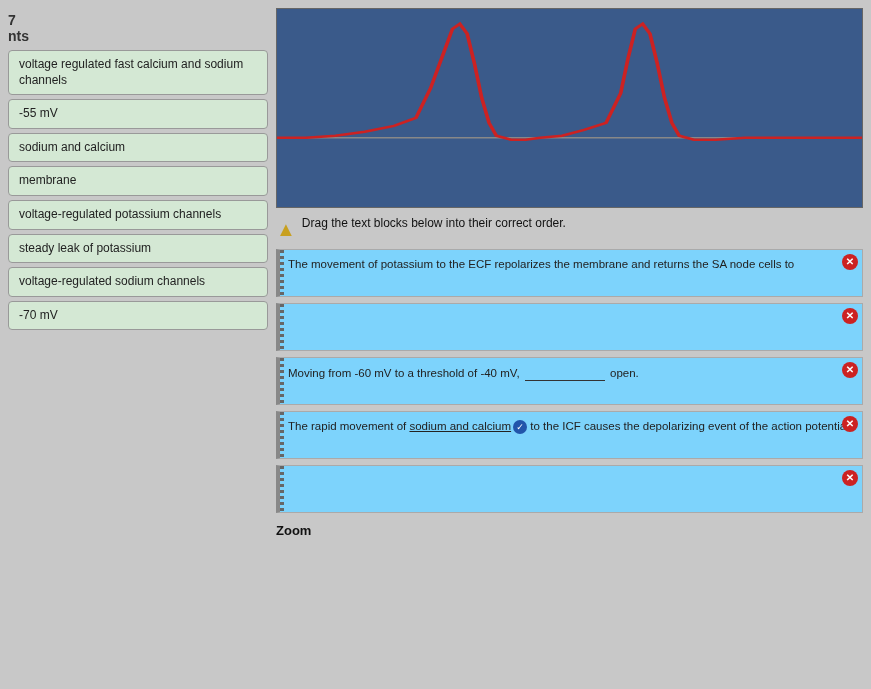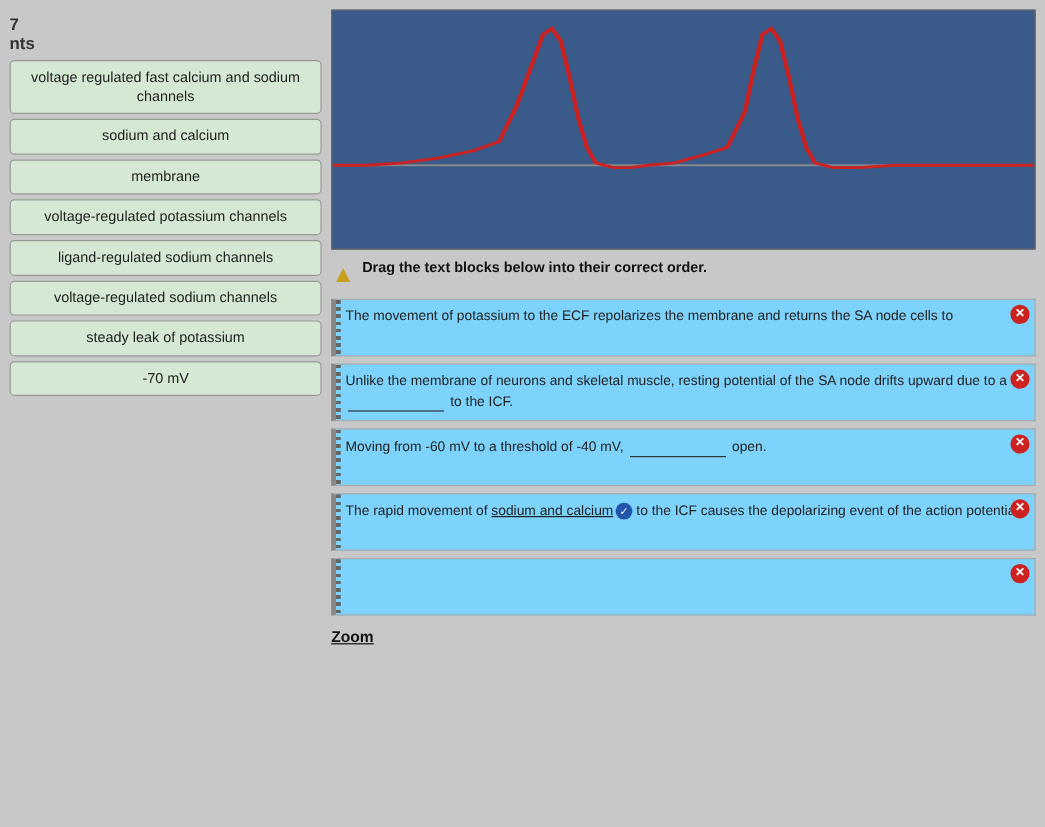--- a/index.html
+++ b/index.html
@@ -35,21 +35,21 @@
       font-weight: bold;
       color: #333;
       margin-bottom: 2px;
     }
 
     .drag-item {
       background: #d4e8d4;
       border: 1px solid #999;
       border-radius: 4px;
       padding: 6px 10px;
-      text-align: center;
+      text-align: left;
       cursor: grab;
       font-size: 12px;
       color: #222;
       line-height: 1.3;
     }
 
     
     .right-panel {
       flex: 1;
       display: flex;
@@ -81,21 +81,21 @@
 
     .arrow-icon {
       font-size: 20px;
       color: #c8a020;
       margin-top: 2px;
       flex-shrink: 0;
     }
 
     .instruction-text {
       font-size: 12px;
-      font-weight: bold;
+      font-weight: normal;
       color: #111;
     }
 
     
     .drop-zone {
       background: #7dd3fc;
       border: 1px solid #aaa;
       border-left: 4px solid #888;
       padding: 6px 8px;
       position: relative;
@@ -147,21 +147,20 @@
 
     .underline-text {
       text-decoration: underline;
     }
 
     .zoom-label {
       font-size: 13px;
       font-weight: bold;
       color: #111;
       padding: 4px 0;
-      text-decoration: underline;
     }
 
     .check-icon {
       display: inline-block;
       width: 14px;
       height: 14px;
       background: #2255aa;
       border-radius: 50%;
       color: white;
       font-size: 9px;
@@ -176,26 +175,26 @@
 
 <div class="main-container">
 
   <div class="left-panel">
     <div class="page-indicator">
       <span>7</span><br>
       <span>nts</span>
     </div>
 
     <div class="drag-item">voltage regulated fast calcium and sodium channels</div>
+    <div class="drag-item">-55 mV</div>
     <div class="drag-item">sodium and calcium</div>
     <div class="drag-item">membrane</div>
     <div class="drag-item">voltage-regulated potassium channels</div>
-    <div class="drag-item">ligand-regulated sodium channels</div>
+    <div class="drag-item">steady leak of potassium</div>
     <div class="drag-item">voltage-regulated sodium channels</div>
-    <div class="drag-item">steady leak of potassium</div>
     <div class="drag-item">-70 mV</div>
   </div>
 
   <div class="right-panel">
 
     <div class="chart-area">
       <svg class="chart-svg" viewBox="0 0 400 200" preserveAspectRatio="none">
 
         <rect width="400" height="200" fill="#3a5a8a"></rect>
 
@@ -249,21 +248,20 @@
     </div>
 
     <div class="drop-zone">
       <div class="bracket"></div>
       <span>The movement of potassium to the ECF repolarizes the membrane and returns the SA node cells to</span>
       <div class="close-btn">✕</div>
     </div>
 
     <div class="drop-zone">
       <div class="bracket"></div>
-      <span>Unlike the membrane of neurons and skeletal muscle, resting potential of the SA node drifts upward due to a <span class="blank">&nbsp;</span> to the ICF.</span>
       <div class="close-btn">✕</div>
     </div>
 
     <div class="drop-zone">
       <div class="bracket"></div>
       <span>Moving from -60 mV to a threshold of -40 mV, <span class="blank">&nbsp;</span> open.</span>
       <div class="close-btn">✕</div>
     </div>
 
     <div class="drop-zone">

